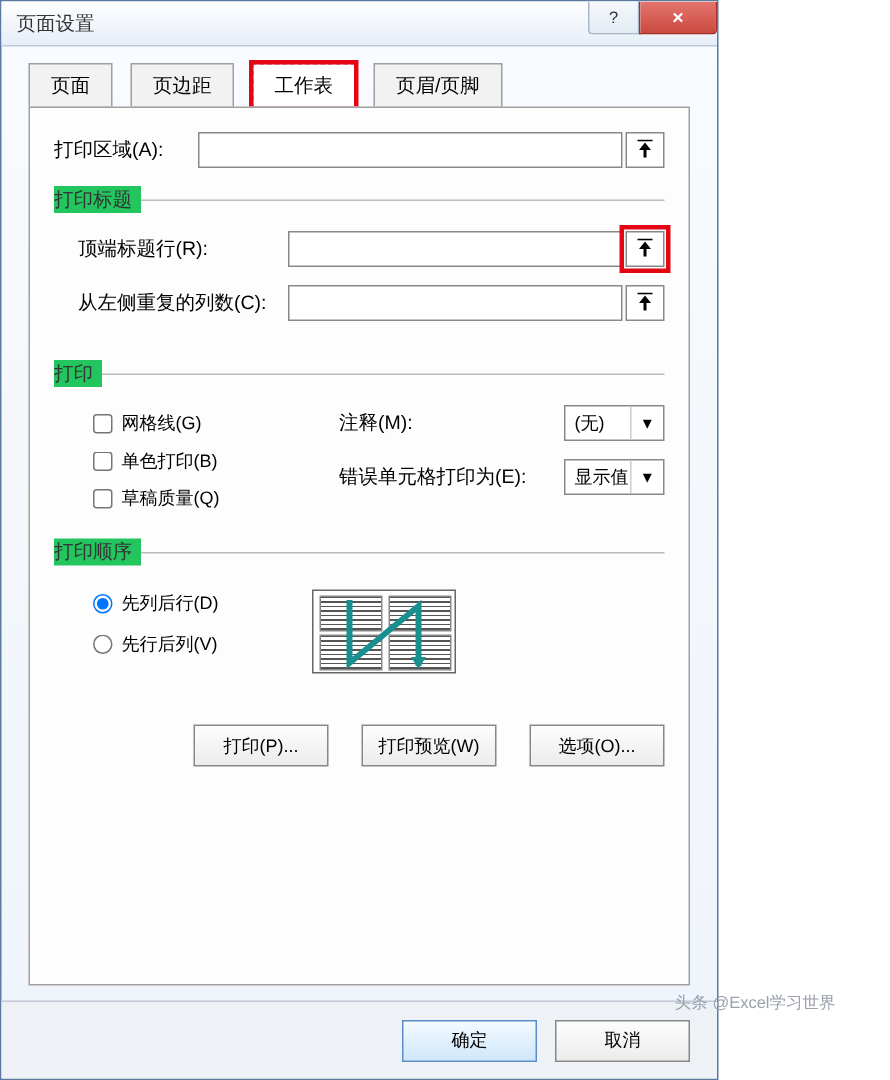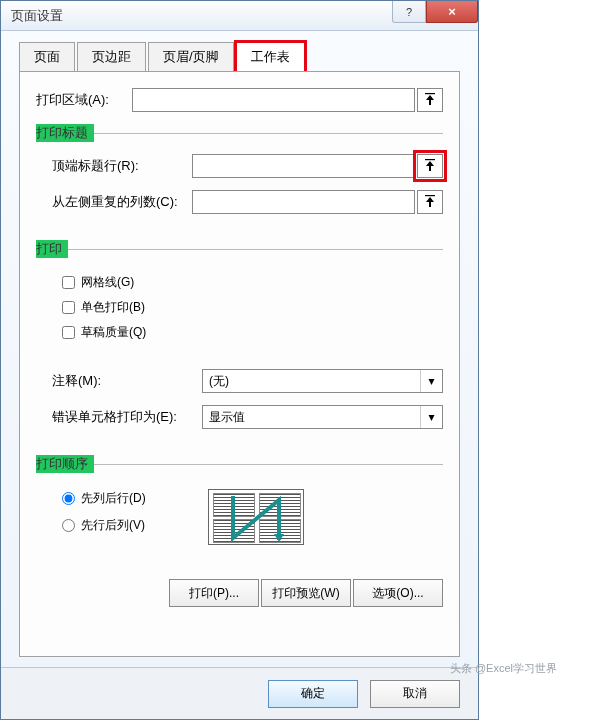--- a/index.html
+++ b/index.html
@@ -42,21 +42,21 @@
     .tb-help { width: 34px; border-radius: 0 0 0 3px;}
     .tb-close {
       width: 52px;
       background: linear-gradient(#e5766f,#c94a3f);
       border: 1px solid #a03028; border-top: none;
       color: #fff; font-weight: bold; font-size: 13px;
       border-radius: 0 0 3px 0;
     }
     .tabs {
       display: flex;
-      gap: 2px;
+      gap: 12px;
       padding: 10px 18px 0 18px;
     }
     .tab {
       border: 1px solid #a0a0a0;
       background: #f2f2f2;
       padding: 5px 14px;
       font-size: 13px;
       border-bottom: 1px solid #a0a0a0;
       position: relative;
       top: 1px;
@@ -117,21 +117,21 @@
       margin-left: -16px;
       background: #22c55e;
     }
     .checkbox-row {
       display: flex;
       align-items: center;
       padding: 4px 0;
       margin-left: 10px;
     }
     .checkbox-row input[type=checkbox] { margin-right: 6px; width: 13px; height: 13px;}
-    .print-grid { display: flex; gap: 24px; flex-direction: column; }
+    .print-grid { display: flex; gap: 24px; }
     .print-left { width: 150px; }
     .print-right { flex: 1; }
     .print-right .row label { min-width: 150px; }
     .select-box {
       flex: 1;
       height: 24px;
       border: 1px solid #888;
       background: #fff;
       display: flex; align-items: center; justify-content: space-between;
       padding-left: 6px;
@@ -153,21 +153,21 @@
       position: relative;
     }
     .mini-page {
       position: absolute;
       width: 42px; height: 24px;
       border: 1px solid #888;
       background: repeating-linear-gradient(#555 0 1px, transparent 1px 3px);
     }
     .arrow-path { position: absolute; left:0; top:0; }
     .bottom-buttons {
-      display: flex; justify-content: flex-end; gap: 2px;
+      display: flex; justify-content: flex-end; gap: 22px;
       margin-top: 30px;
     }
     .btn {
       min-width: 90px;
       height: 28px;
       border: 1px solid #888;
       background: linear-gradient(#fdfdfd,#ececec);
       font-size: 12px;
       display: flex; align-items: center; justify-content: center;
       padding: 0 10px;
@@ -206,22 +206,22 @@
     <span class="title">页面设置</span>
     <div class="controls">
       <div class="tb-btn tb-help">?</div>
       <div class="tb-btn tb-close">×</div>
     </div>
   </div>
 
   <div class="tabs">
     <div class="tab">页面</div>
     <div class="tab">页边距</div>
+    <div class="tab active highlighted">工作表</div>
     <div class="tab">页眉/页脚</div>
-    <div class="tab active highlighted">工作表</div>
   </div>
 
   <div class="content-frame">
 
     <div class="row">
       <label>打印区域(A):</label>
       <input class="text-input" value="" style="">
       <div class="collapse-btn">
         <svg viewBox="0 0 14 14">
             <path d="M7 2 L3 7 L6 7 L6 12 L8 12 L8 7 L11 7 Z" fill="#000"></path>

